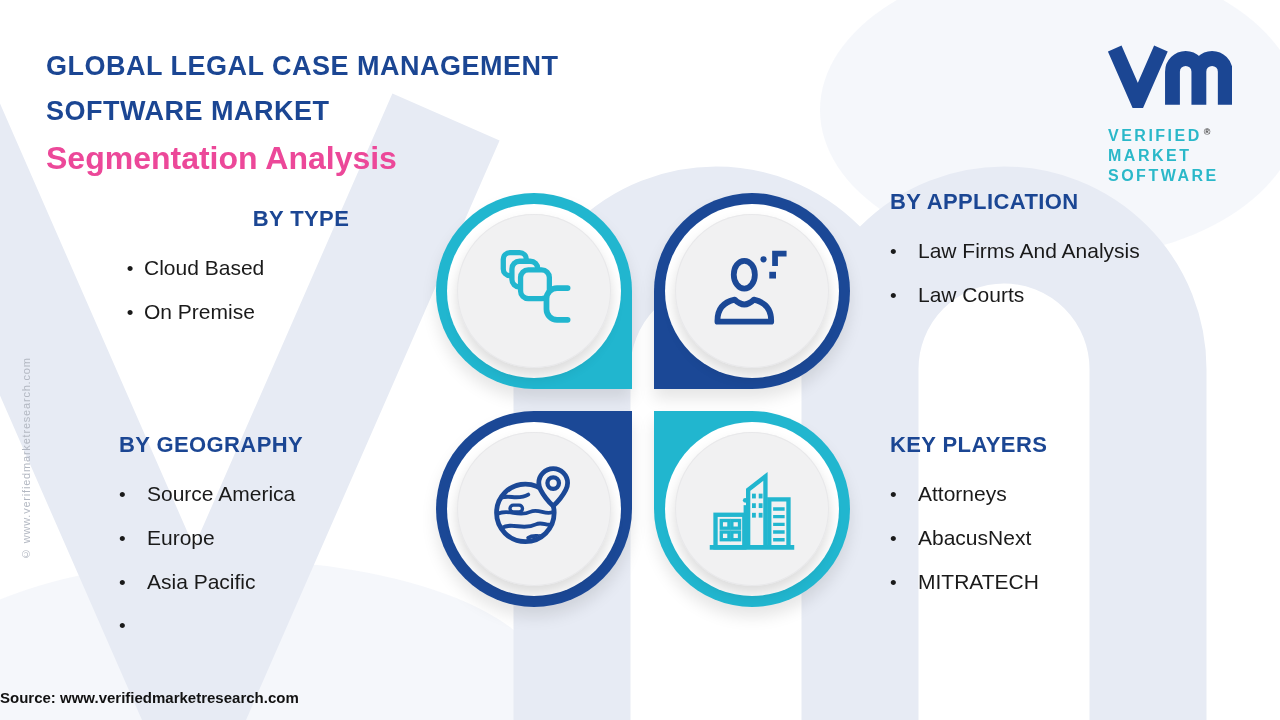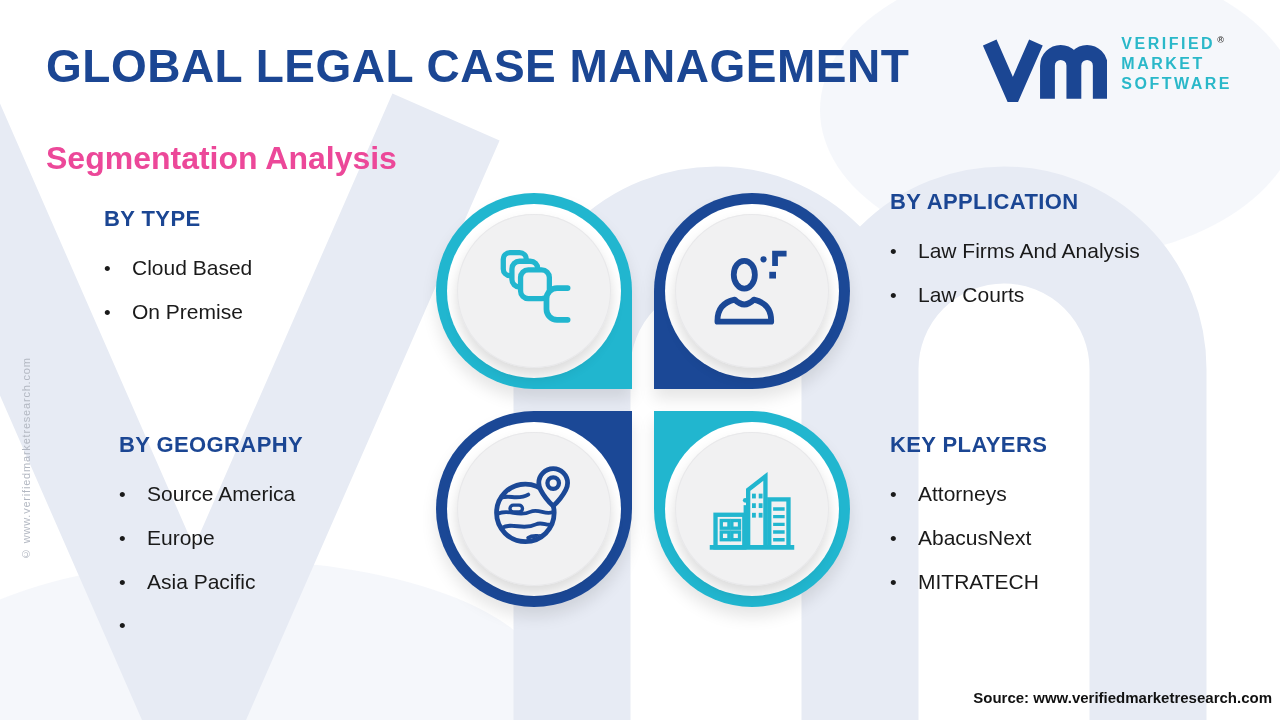--- a/index.html
+++ b/index.html
@@ -5,27 +5,27 @@
   * { margin:0; padding:0; box-sizing:border-box; }
   html,body { width:1280px; height:720px; }
   body {
     position:relative; overflow:hidden; background:#ffffff;
     font-family:"Liberation Sans", sans-serif; color:#1a1a1a;
   }
   
   .bg-svg { position:absolute; inset:0; z-index:0; }
   
   .title { position:absolute; left:46px; top:44px; z-index:2;
-    font-size:46px; font-weight:700; letter-spacing:.5px;
+    font-size:27px; font-weight:700; letter-spacing:.5px;
     line-height:45px; color:#1B4693; }
   .subtitle { position:absolute; left:46px; top:140px; z-index:2;
     font-size:32px; font-weight:700; color:#ec4899; }
   
-  .logo { position:absolute; right:48px; top:30px; z-index:2;
-    display:flex; align-items:flex-start; gap:14px; }
+  .logo { position:absolute; right:48px; top:36px; z-index:2;
+    display:flex; align-items:flex-start; gap:14px;flex-direction:column; }
   .logo-glyph { display:block; margin-top:6px; }
   .logo-text { font-size:16px; font-weight:700; letter-spacing:2.5px;
     line-height:20px; color:#2AB8C9; }
   .logo-text .reg { font-size:9px; color:#444; vertical-align:super;
     letter-spacing:0; margin-left:2px; }
   
   .pinwheel { position:absolute; left:436px; top:193px; z-index:1;
     width:414px; height:414px; display:grid;
     grid-template-columns:196px 196px; grid-template-rows:196px 196px;
     gap:22px; }
@@ -37,33 +37,33 @@
   .q-bl { border-radius:50% 0 50% 50%; }
   .q-br { border-radius:0 50% 50% 50%; }
   .white-ring { position:absolute; inset:11px; background:#ffffff;
     border-radius:50%; }
   .inner-circle { position:absolute; inset:21px; background:#F1F1F2;
     border-radius:50%; display:flex; align-items:center; justify-content:center;
     box-shadow:0 8px 14px rgba(0,0,0,.14), inset 0 0 0 1px #e8e8ea; }
   .inner-circle svg { display:block; }
   
   .section { position:absolute; z-index:2; width:370px; }
-  .sec-type       { left:104px; top:206px; }
+  .sec-type       { left:116px; top:206px;text-align:center; }
   .sec-app        { left:890px; top:189px; }
   .sec-geo        { left:119px; top:432px; }
   .sec-players    { left:890px; top:432px; }
   .sec-header { font-size:22px; font-weight:700; letter-spacing:.4px;
     color:#1B4693; }
   .sec-list { list-style:none; margin-top:24px; }
   .sec-list li { display:flex; align-items:baseline; margin-bottom:20px;
     font-size:21px; line-height:23px; color:#1a1a1a; }
   .sec-list .dot { width:28px; flex:0 0 28px; font-size:19px; color:#1a1a1a; }
   
   .source { position:absolute; left:0; right:8px; top:689px; z-index:2;
-    text-align:right; font-size:15px; font-weight:700; color:#111; }
+    text-align:left; font-size:15px; font-weight:700; color:#111; }
   .side-copyright { position:absolute; left:20px; top:260px; z-index:2;
     height:300px; writing-mode:vertical-rl; transform:rotate(180deg);
     font-size:11px; letter-spacing:.8px; color:#b3b8c2; }
 </style>
 </head>
 <body>
 
 <svg class="bg-svg" width="1280" height="720" viewBox="0 0 1280 720" aria-hidden="true">
   <defs>
     <g id="vm-glyph">
@@ -71,20 +71,21 @@
       <path d="M 78 76 V 36 A 16 16 0 0 1 110 36 V 76 M 110 36 A 16 16 0 0 1 142 36 V 76"></path>
     </g>
   </defs>
   <ellipse cx="1060" cy="110" rx="240" ry="150" fill="#F3F5FA" opacity="0.8"></ellipse>
   <ellipse cx="230" cy="690" rx="320" ry="130" fill="#F3F5FA" opacity="0.8"></ellipse>
   <use href="#vm-glyph" transform="translate(-130,45) scale(9)" fill="none" stroke="#E7EBF4" stroke-width="13"></use>
 </svg>
 
 <div class="title">
   <div>GLOBAL LEGAL CASE MANAGEMENT</div>
+  <div>SOFTWARE MARKET</div>
 </div>
 <div class="subtitle">Segmentation Analysis</div>
 
 <div class="logo">
   <svg class="logo-glyph" width="124" height="66" viewBox="0 0 150 80">
     <use href="#vm-glyph" fill="none" stroke="#1B4693" stroke-width="18"></use>
   </svg>
   <div class="logo-text">
     <div><span>VERIFIED</span><span class="reg">®</span></div>
     <div>MARKET</div>

